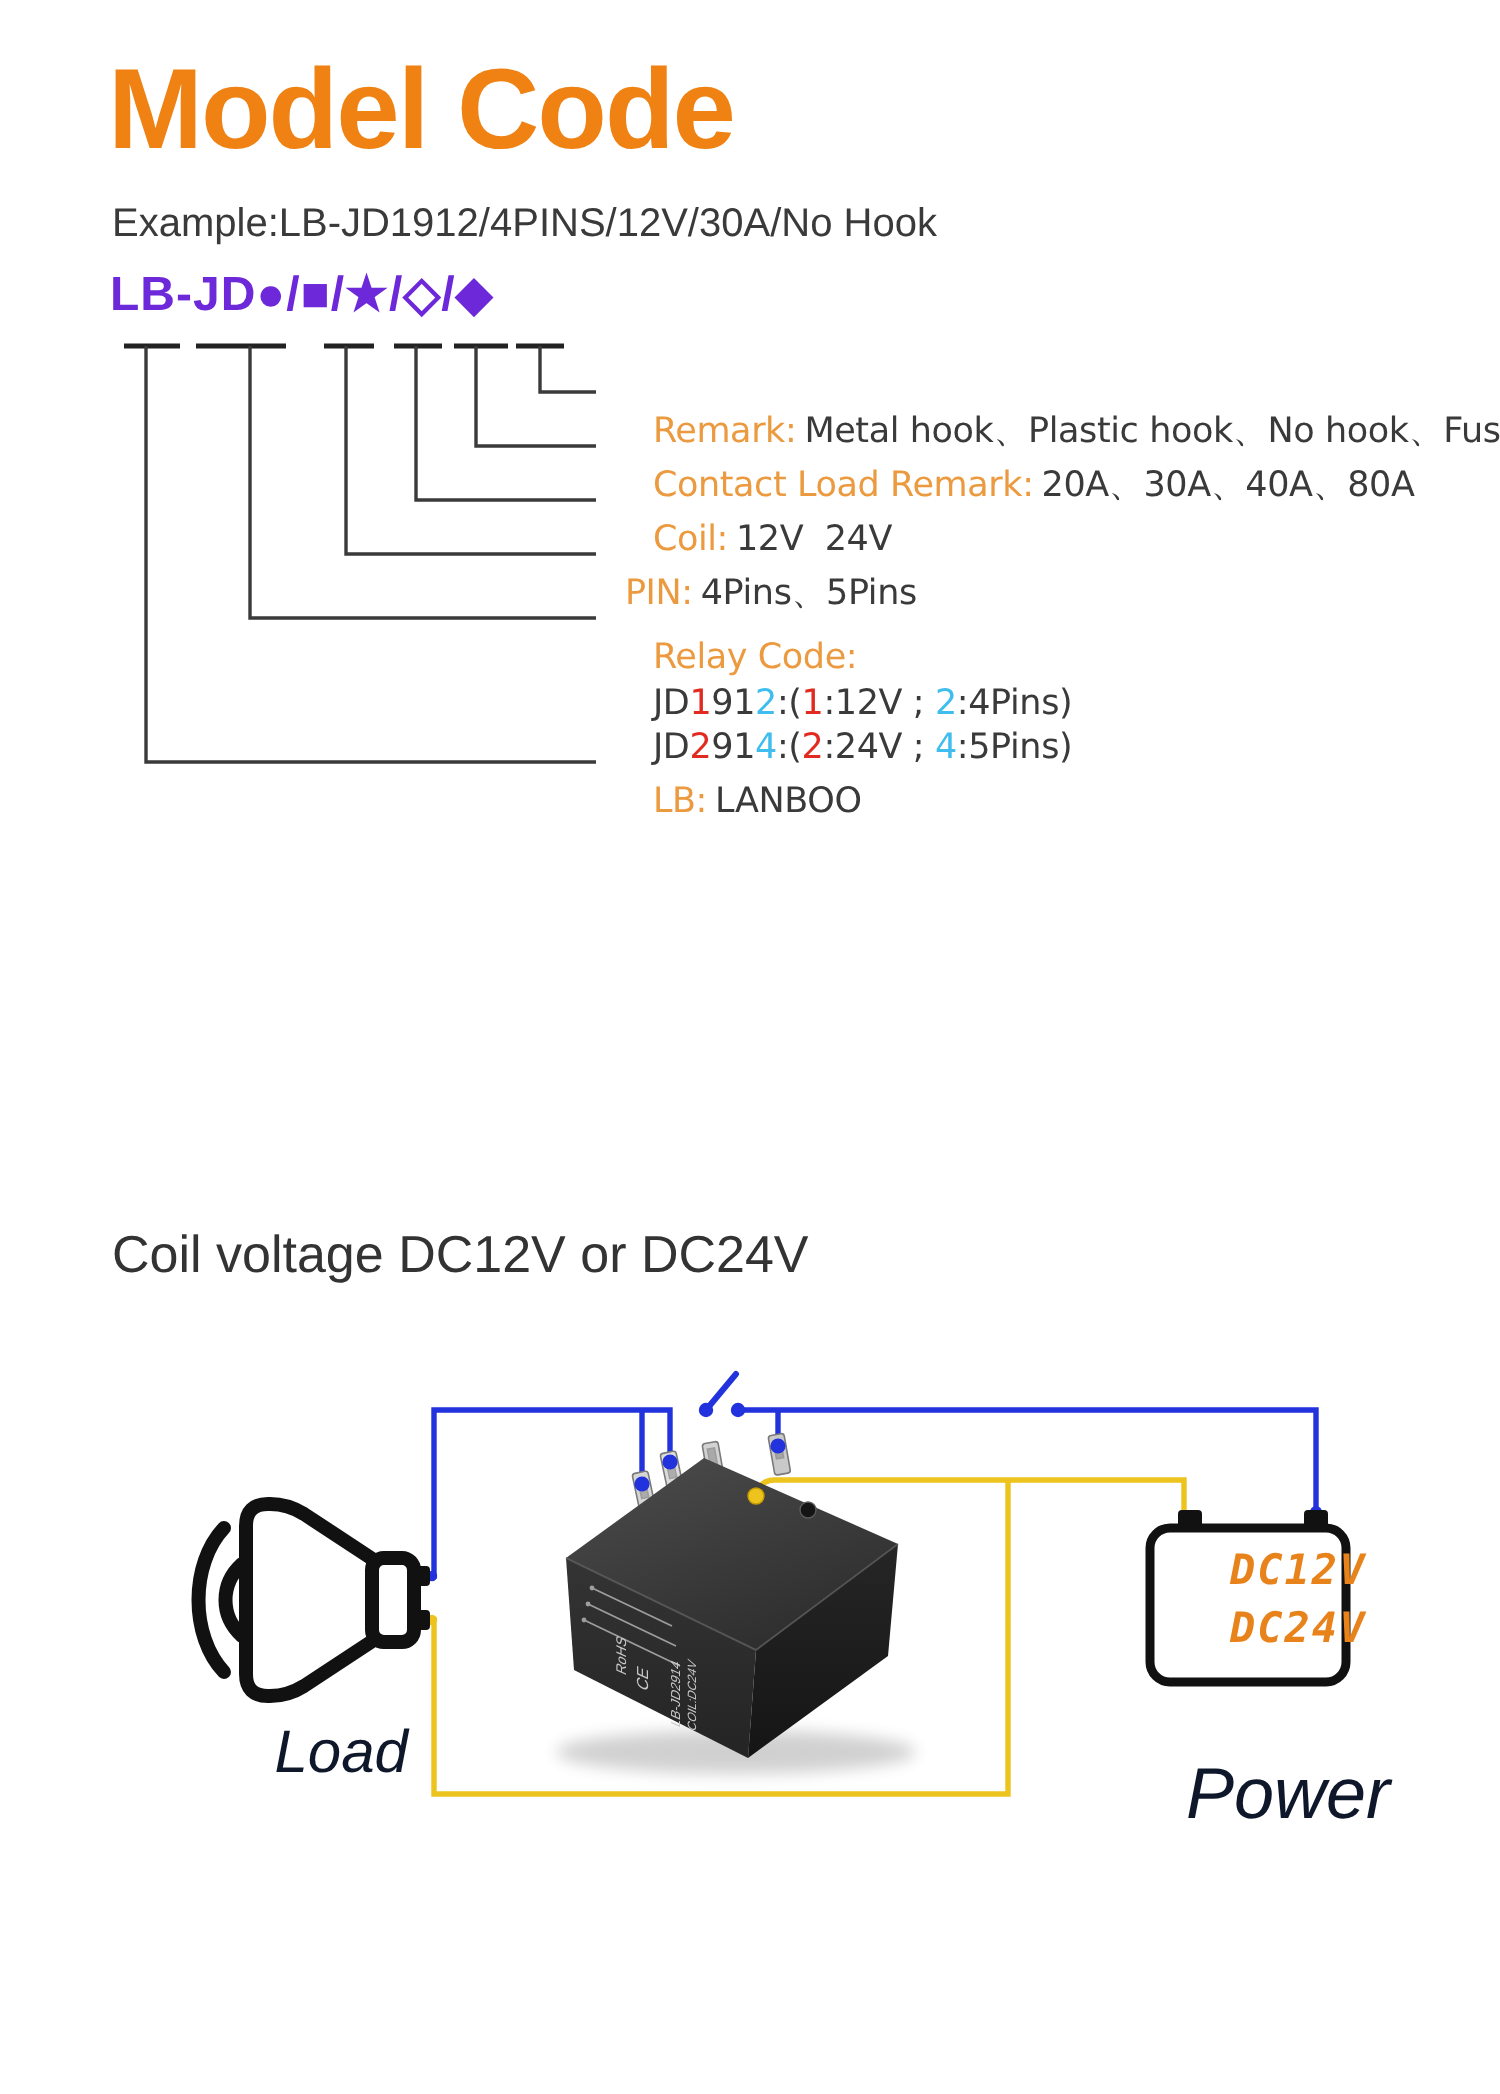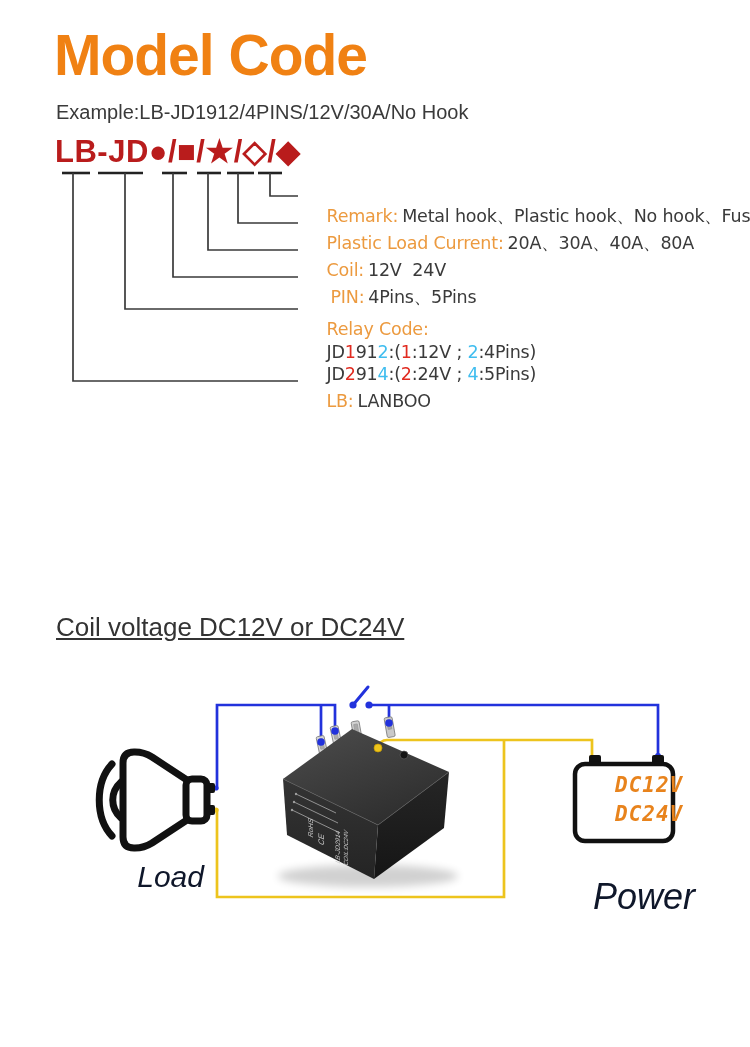--- a/index.html
+++ b/index.html
@@ -1,21 +1,21 @@
 <!DOCTYPE html>
 <html><head>
 <meta charset="utf-8">
 <style>
   html,body{margin:0;padding:0;background:#ffffff;}
   .page{position:relative;width:750px;height:922px;background:#ffffff;overflow:hidden;
         font-family:"Liberation Sans",sans-serif;}
   .abs{position:absolute;}
   .h1{font-weight:bold;color:#F08113;font-size:57px;letter-spacing:-1px;white-space:nowrap;}
   .example{font-size:20px;color:#3A3A3A;white-space:nowrap;}
-  .codestr{font-size:31px;font-weight:bold;color:#b91c1c;white-space:nowrap;letter-spacing:.5px;}
+  .codestr{font-size:24px;font-weight:bold;color:#6d28d9;white-space:nowrap;letter-spacing:.5px;}
   .row{font-size:17.5px;line-height:20px;white-space:pre;letter-spacing:-0.2px;
        font-family:"DejaVu Sans","Liberation Sans",sans-serif;}
   .row .k{color:#EC9A3F;margin-right:4px;}
   .row .v{color:#3A3A3A;}
   .seg-d{color:#3A3A3A;text-align:right;} .seg-r{color:#E12B20;} .seg-c{color:#3FBDEF;}
   .subtitle{font-size:26px;color:#333333;white-space:nowrap;}
   .figlabel{font-size:30px;color:#0f172a;text-align:right;width:120px;font-style:italic;}
   .dcbox{font-family:"DejaVu Sans Mono",monospace;font-weight:bold;font-size:21px;
          line-height:29px;color:#E8831C;letter-spacing:1px;white-space:nowrap;}
   svg{display:block;}
@@ -47,42 +47,42 @@
       <path d="M173,173 V277 H298"></path>
       <path d="M125,173 V309 H298"></path>
       <path d="M73,173 V381 H298"></path>
     </g>
   </svg>
 
   <div class="abs row" style="left:305px;top:186px;">
     <span class="k">Remark:</span><span class="v">Metal hook、Plastic hook、No hook、Fuse、PCB PINS</span>
   </div>
   <div class="abs row" style="left:305px;top:213px;">
-    <span class="k">Plastic Load Current:</span><span class="v">20A、30A、40A、80A</span>
+    <span class="k">Contact Load Remark:</span><span class="v">20A、30A、40A、80A</span>
   </div>
   <div class="abs row" style="left:305px;top:240px;">
     <span class="k">Coil:</span><span class="v">12V  24V</span>
   </div>
-  <div class="abs row" style="left:309px;top:267px;">
+  <div class="abs row" style="left:291px;top:267px;">
     <span class="k">PIN:</span><span class="v">4Pins、5Pins</span>
   </div>
   <div class="abs row" style="left:305px;top:299px;text-align:center;">
     <span class="k">Relay Code:</span>
   </div>
   <div class="abs row" style="left:305px;top:322px;">
     <span class="seg-d">JD</span><span class="seg-r">1</span><span class="seg-d">91</span><span class="seg-c">2</span><span class="seg-d">:(</span><span class="seg-r">1</span><span class="seg-d">:12V ; </span><span class="seg-c">2</span><span class="seg-d">:4Pins)</span>
   </div>
   <div class="abs row" style="left:305px;top:344px;">
     <span class="seg-d">JD</span><span class="seg-r">2</span><span class="seg-d">91</span><span class="seg-c">4</span><span class="seg-d">:(</span><span class="seg-r">2</span><span class="seg-d">:24V ; </span><span class="seg-c">4</span><span class="seg-d">:5Pins)</span>
   </div>
   <div class="abs row" style="left:305px;top:371px;">
     <span class="k">LB:</span><span class="v">LANBOO</span>
   </div>
 
-  <div class="abs subtitle" style="left:56px;top:612px;text-decoration:underline;">Coil voltage DC12V or DC24V</div>
+  <div class="abs subtitle" style="left:56px;top:612px;">Coil voltage DC12V or DC24V</div>
 
   <svg class="abs" style="left:0;top:0;" width="750" height="1047">
     <defs>
       <linearGradient id="gTop" x1="0" y1="0" x2="0.6" y2="1">
         <stop offset="0" stop-color="#4d4d4d"></stop>
           <stop offset="1" stop-color="#2e2e2e"></stop>
       </linearGradient>
       <linearGradient id="gLeft" x1="0" y1="0" x2="0" y2="1">
         <stop offset="0" stop-color="#343434"></stop>
           <stop offset="1" stop-color="#242424"></stop>

